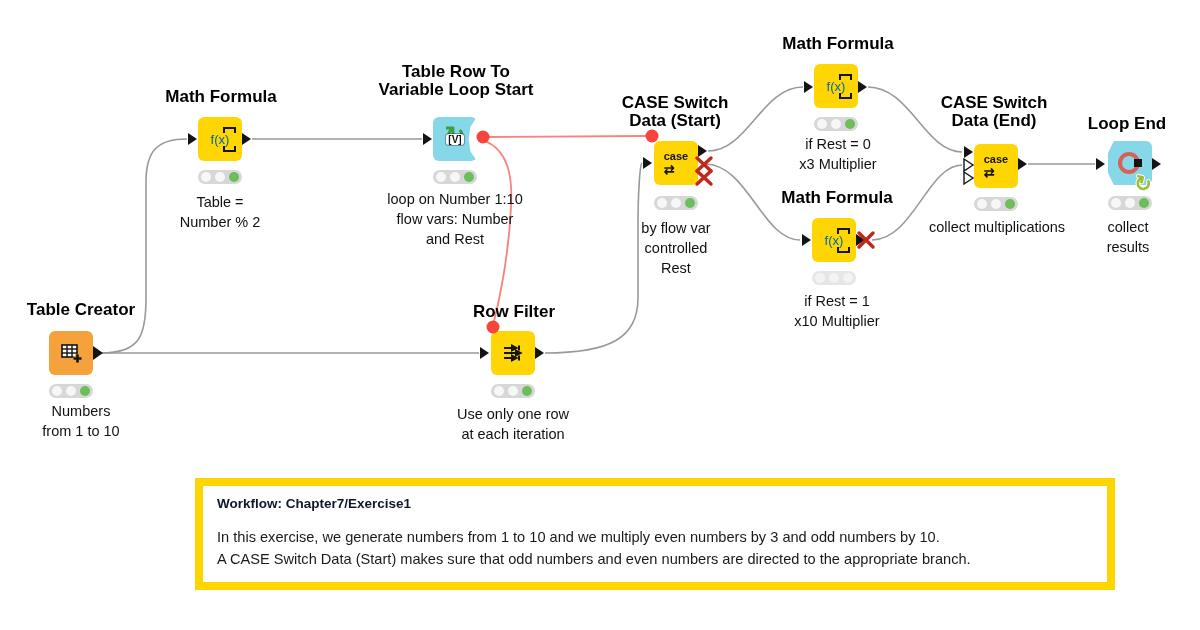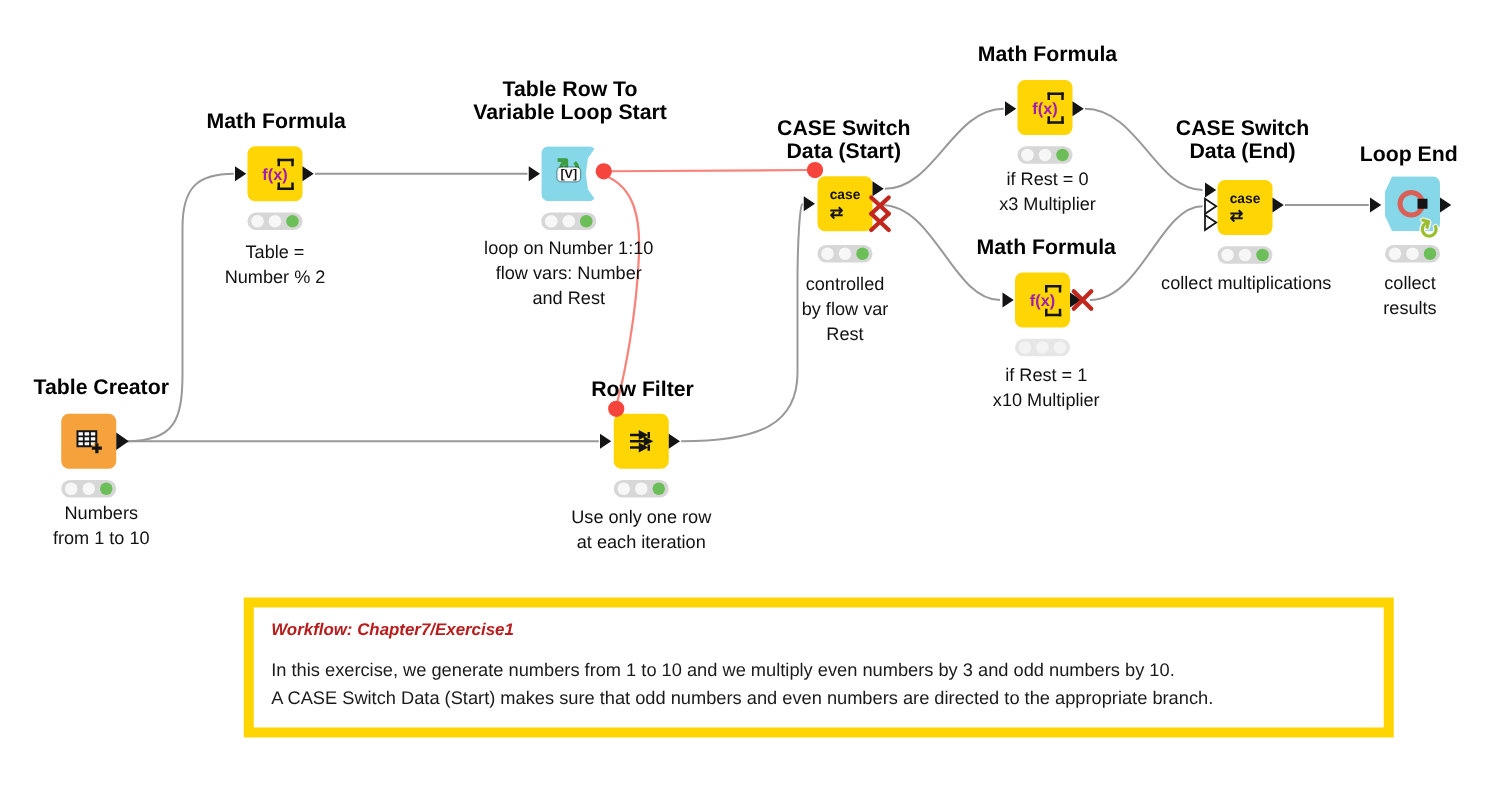--- a/index.html
+++ b/index.html
@@ -17,41 +17,41 @@
           line-height:18px;color:#000;z-index:4;}
   .nsub{position:absolute;width:220px;text-align:center;font-size:14.5px;line-height:20px;
         color:#111;z-index:1;}
   .light{position:absolute;width:44px;height:14px;background:#D7D7D7;border-radius:8px;
          display:flex;align-items:center;justify-content:space-between;padding:0 3px;
          box-sizing:border-box;z-index:2;}
   .light .d{width:10px;height:10px;border-radius:50%;background:#F7F7F7;}
   .light.executed .d3{background:#6CBE58;}
   .light.inactive{background:#E6E6E6;}
   .light.inactive .d{background:#F3F3F3;}
-  .fx{position:relative;font-weight:bold;font-size:13px;color:#a21caf;}
+  .fx{position:relative;font-weight:normal;font-size:13px;color:#0369a1;}
   .fx::before,.fx::after{content:"";position:absolute;left:12px;width:9px;height:4px;
         border:2px solid #141414;}
   .fx::before{top:-5px;border-bottom:none;}
   .fx::after{bottom:-5px;border-top:none;}
   .case-icon{display:flex;flex-direction:column;line-height:1;color:#141414;}
   .case-word{font-size:11px;font-weight:bold;}
   .case-arrows{font-size:13px;font-weight:bold;margin-top:1px;}
   .ls-icon{position:relative;width:36px;height:30px;display:flex;align-items:center;justify-content:center;}
   .ls-refresh{position:absolute;font-size:25px;font-weight:bold;color:#3D9E44;top:-3px;}
   .ls-pill{position:relative;background:#fff;border-radius:3px;padding:0 2px;font-size:10px;
            font-weight:bold;color:#141414;box-shadow:0 0 0 1px rgba(0,0,0,.3);}
   .le-icon{position:relative;width:25px;height:24px;}
   .le-ring{position:absolute;left:0;top:1px;width:14px;height:14px;border:4px solid #D95F57;border-radius:50%;}
   .le-sq{position:absolute;left:16px;top:8px;width:8px;height:8px;background:#141414;}
   .loop-badge{position:absolute;left:1134px;top:172px;font-size:21px;font-weight:bold;
               color:#9BBE2F;z-index:5;transform:rotate(15deg);
               text-shadow:1px 0 0 #fff,-1px 0 0 #fff,0 1px 0 #fff,0 -1px 0 #fff;}
   .annotation{position:absolute;left:195px;top:478px;width:920px;height:112px;box-sizing:border-box;
               border:8px solid #FFD500;background:#fff;padding:8px 12px;z-index:1;}
-  .ann-title{color:#b91c1c;font-weight:bold;font-style:italic;font-size:13.5px;margin:2px 0 0 2px;}
+  .ann-title{color:#0f172a;font-weight:bold;font-size:13.5px;margin:2px 0 0 2px;}
   .ann-body{margin:16px 0 0 2px;font-size:14.6px;line-height:21.5px;color:#1a1a1a;}
 </style>
 </head>
 <body>
 
 <div id="canvas">
 
   <svg class="layer" width="1200" height="630">
     <g fill="none" stroke="#999999" stroke-width="1.6">
       <path d="M101 353 C140 353 146 336 146 298 L146 182 C146 150 158 139 187 139"></path>
@@ -226,22 +226,22 @@
   <div class="nsub" style="left:345px;top:189px">
       <div>loop on Number 1:10</div>
       <div>flow vars: Number</div>
       <div>and Rest</div>
     </div>
   <div class="nsub" style="left:403px;top:404px">
       <div>Use only one row</div>
       <div>at each iteration</div>
     </div>
   <div class="nsub" style="left:566px;top:218px">
+      <div>by flow var</div>
       <div>controlled</div>
-      <div>by flow var</div>
       <div>Rest</div>
     </div>
   <div class="nsub" style="left:728px;top:134px">
       <div>if Rest = 0</div>
       <div>x3 Multiplier</div>
     </div>
   <div class="nsub" style="left:727px;top:291px">
       <div>if Rest = 1</div>
       <div>x10 Multiplier</div>
     </div>

